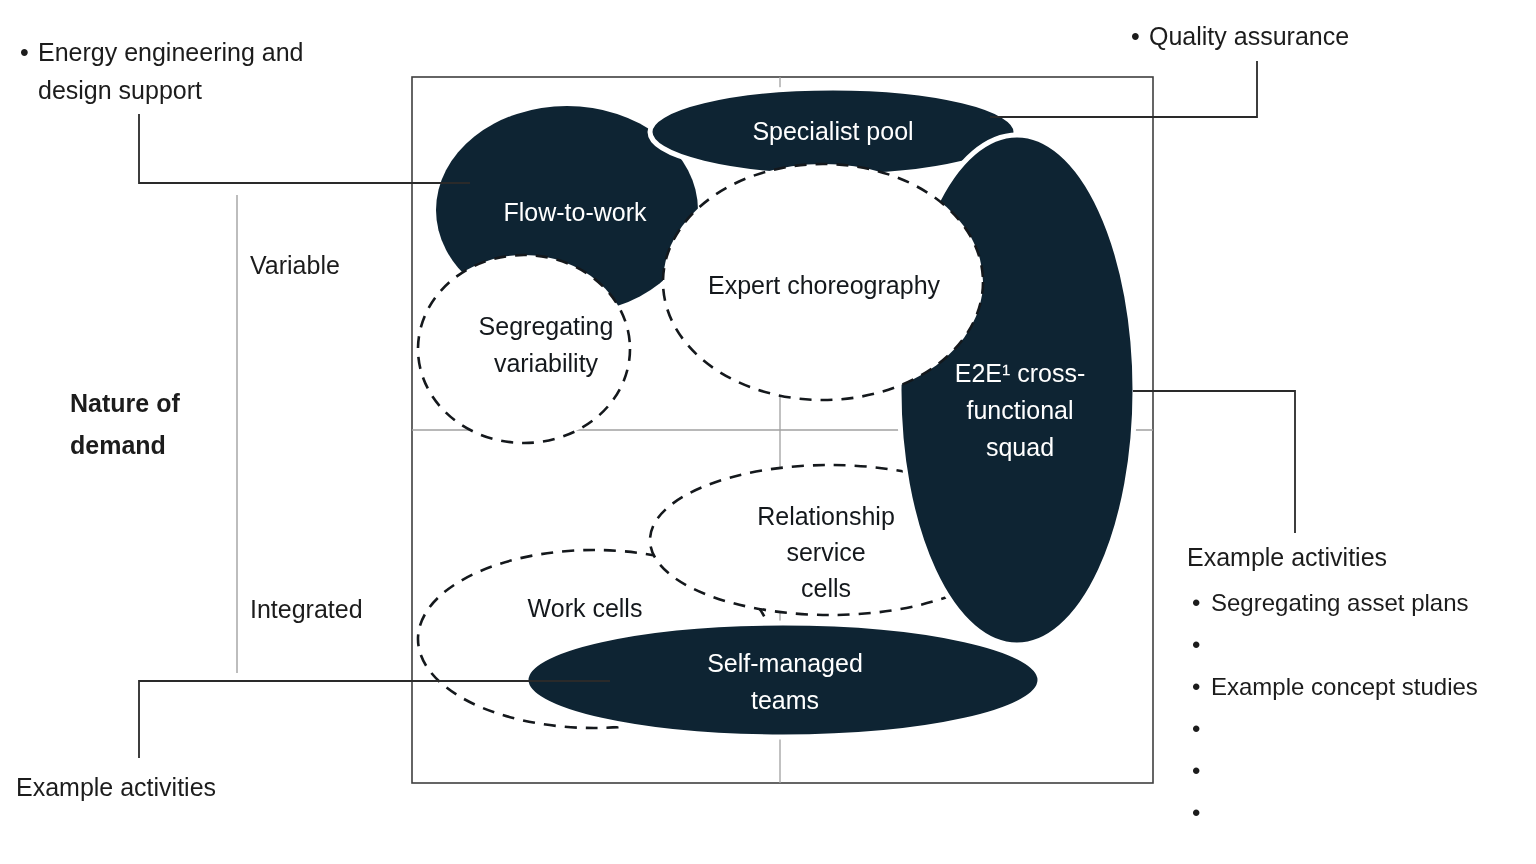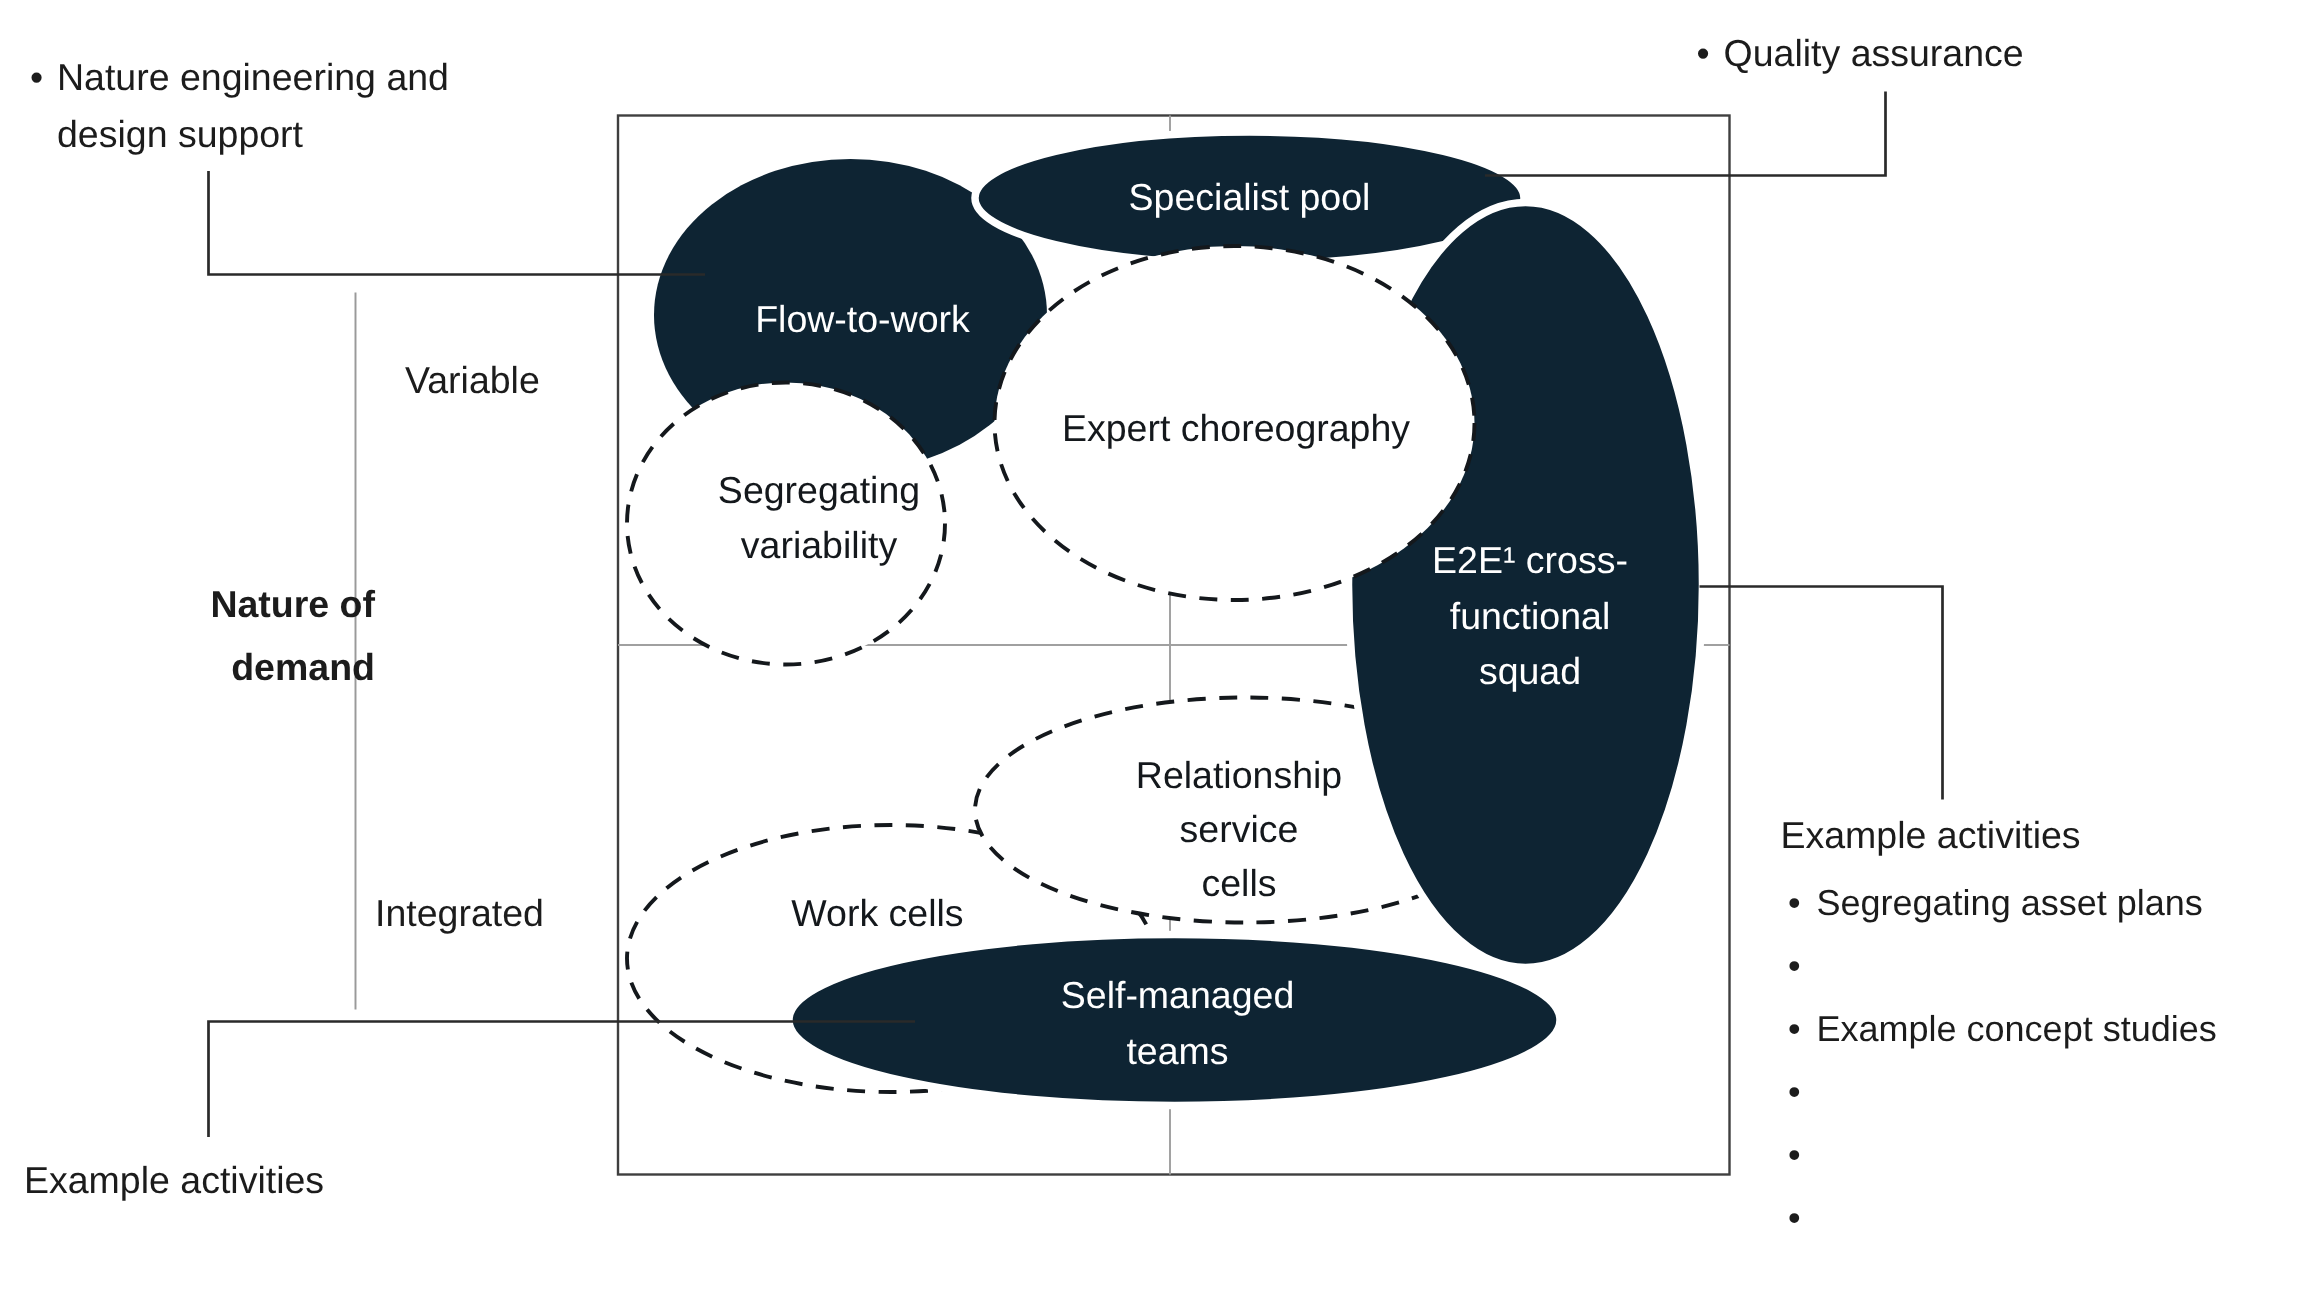--- a/index.html
+++ b/index.html
@@ -4,21 +4,21 @@
 <style>
   html,body{margin:0;padding:0;background:#fff;}
   #stage{
     position:relative;width:1536px;height:864px;background:#ffffff;
     font-family:"Liberation Sans", sans-serif;color:#1c1c1c;overflow:hidden;
   }
   #diagram-svg{position:absolute;left:0;top:0;}
   .lbl{position:absolute;font-size:25px;line-height:30px;color:#1c1c1c;white-space:nowrap;}
   .bullet-row{display:flex;align-items:flex-start;}
   .bullet-row .b{width:18px;flex:0 0 18px;}
-  #axis-title{font-weight:bold;text-align:right;width:180px;line-height:42px;white-space:nowrap;}
+  #axis-title{font-weight:bold;text-align:left;width:180px;line-height:42px;white-space:nowrap;}
   #right-panel{position:absolute;left:1187px;top:542px;font-size:25px;}
   #right-panel .panel-title{font-size:25px;line-height:30px;margin-bottom:10px;}
   #right-panel .li{display:flex;font-size:24px;line-height:42px;padding-left:5px;}
   #right-panel .li .b{width:19px;flex:0 0 19px;}
   svg text{font-family:"Liberation Sans", sans-serif;font-size:25px;}
   .ellipse-label-dark{fill:#ffffff;}
   .ellipse-label-light{fill:#14181c;}
 </style>
 </head>
 <body>
@@ -73,35 +73,35 @@
 
     <text x="585" y="617" text-anchor="middle" class="ellipse-label-light">Work cells</text>
 
     <text x="785" y="672" text-anchor="middle" class="ellipse-label-dark">Self-managed</text>
     <text x="785" y="709" text-anchor="middle" class="ellipse-label-dark">teams</text>
   </svg>
 
   <div class="lbl bullet-row two-line" style="left:20px;top:33px;line-height:38px;">
     <span class="b">•</span>
     <span>
-      <span>Nature engineering and</span><br>
+      <span>Energy engineering and</span><br>
       <span>design support</span>
     </span>
   </div>
 
   <div class="lbl bullet-row" style="left:1131px;top:21px;">
     <span class="b">•</span>
     <span>Quality assurance</span>
   </div>
 
   <div class="lbl" id="axis-title" style="left:70px;top:382px;">
     <span>Nature of</span><br>
     <span>demand</span>
   </div>
-  <div class="lbl" style="left:250px;top:239px;margin-left:20px;">Variable</div>
+  <div class="lbl" style="left:250px;top:250px;">Variable</div>
   <div class="lbl" style="left:250px;top:594px;">Integrated</div>
 
   <div class="lbl" style="left:16px;top:772px;">Example activities</div>
 
   <div id="right-panel">
     <div class="panel-title">Example activities</div>
     <div class="li">
       <span class="b">•</span>
       <span>Segregating asset plans</span>
     </div>

